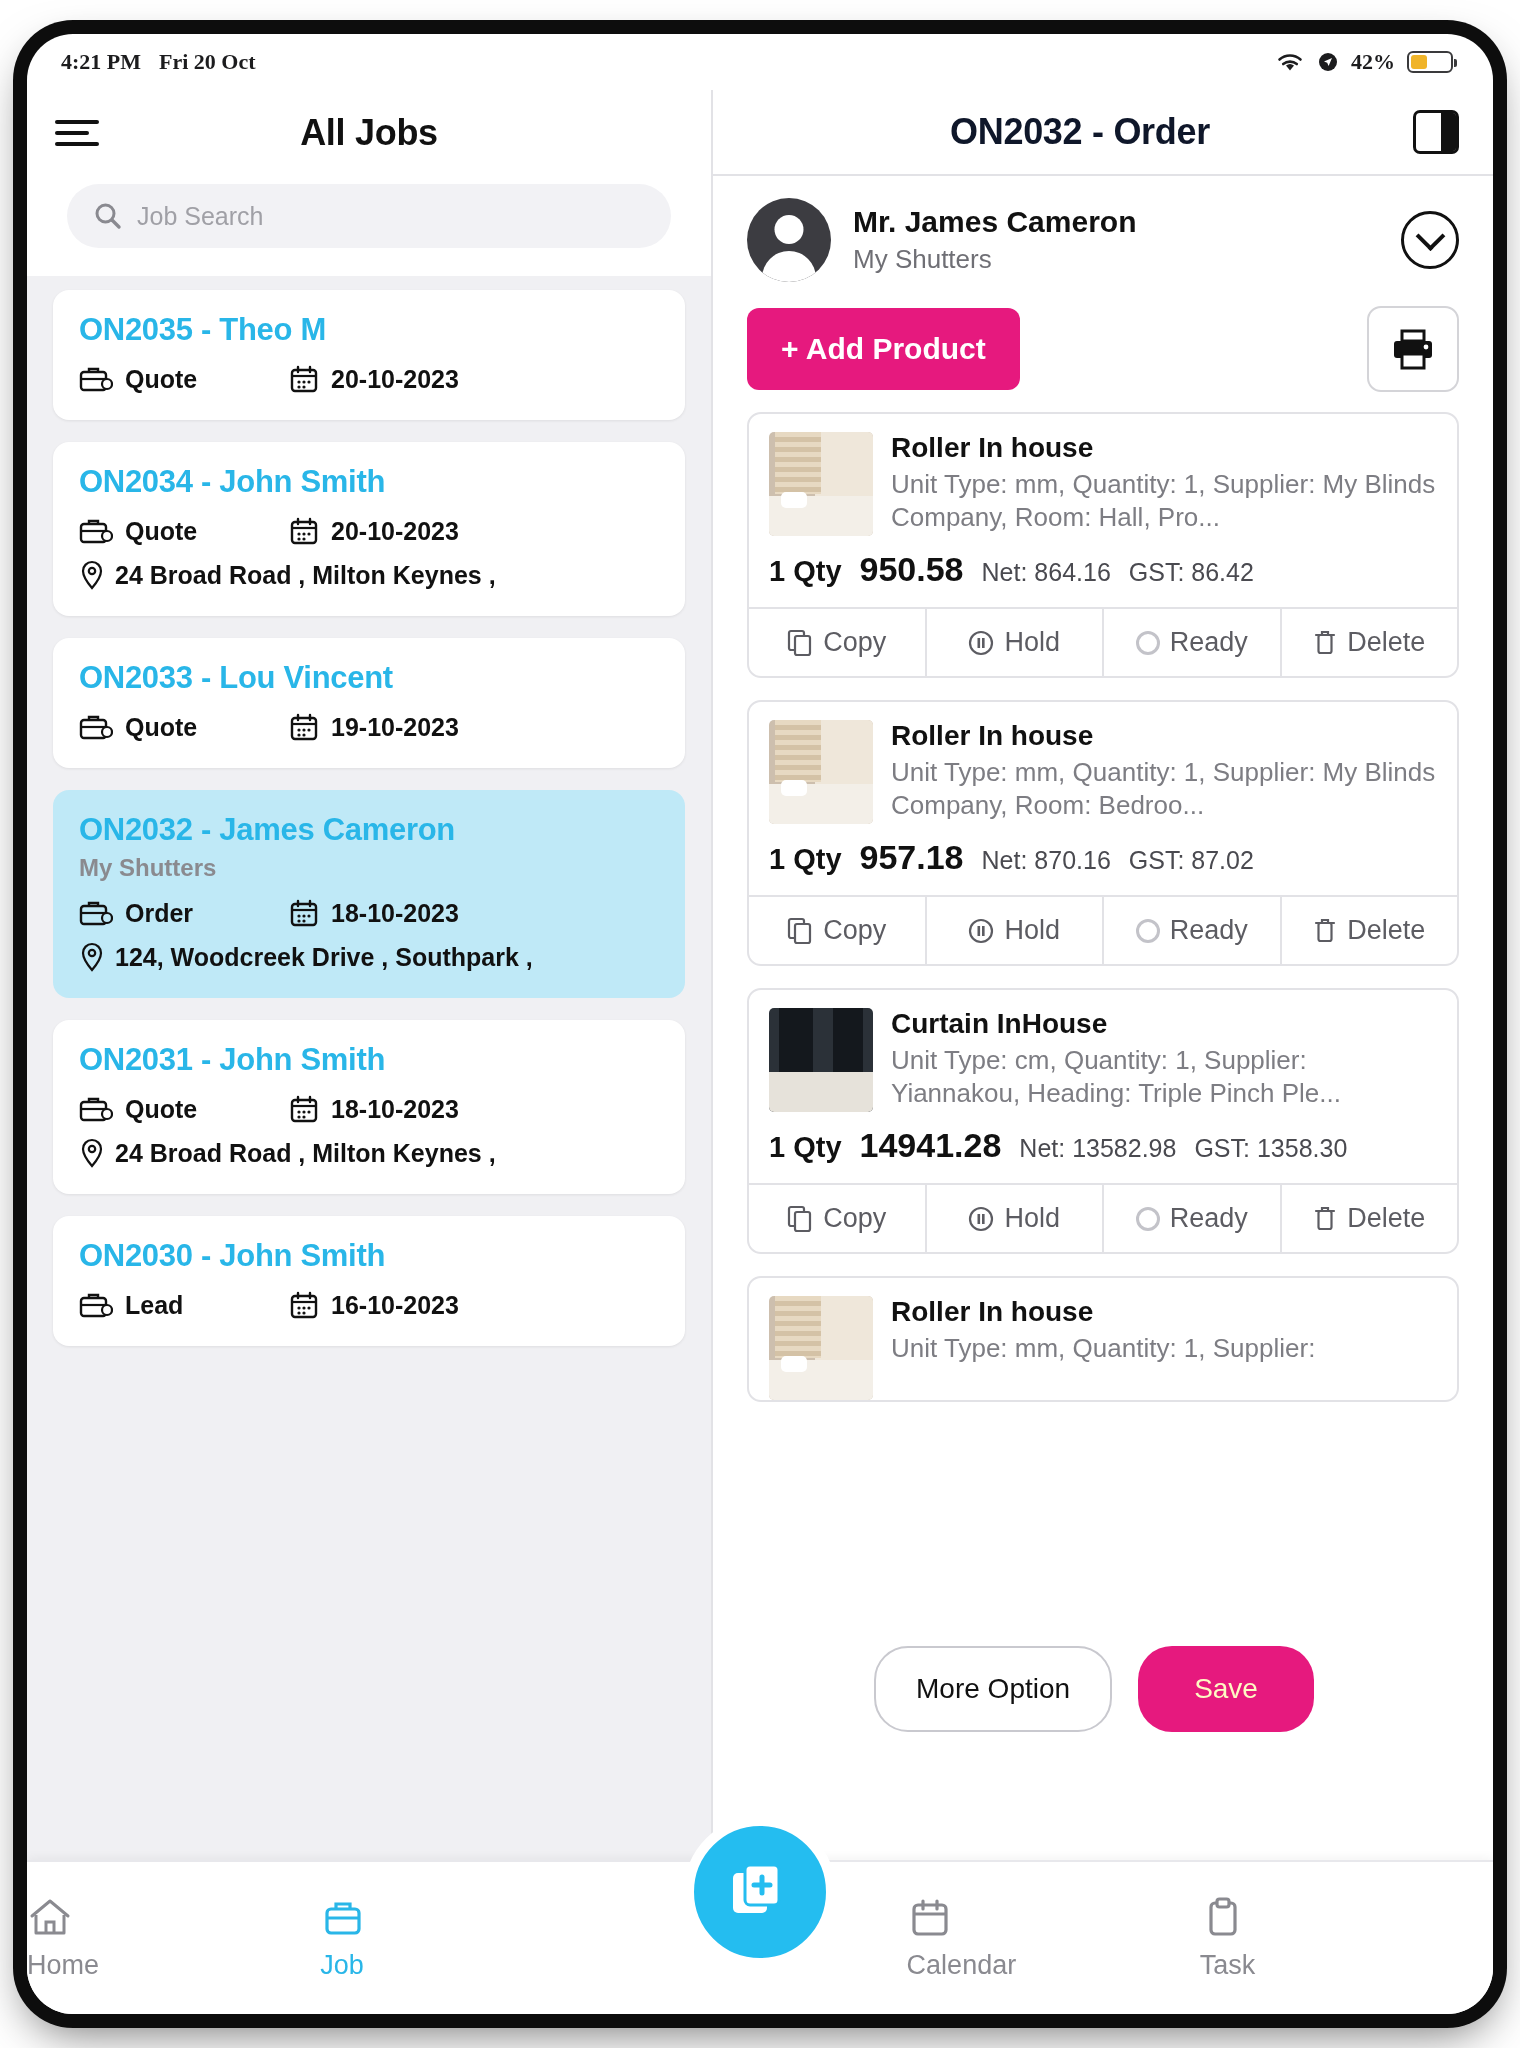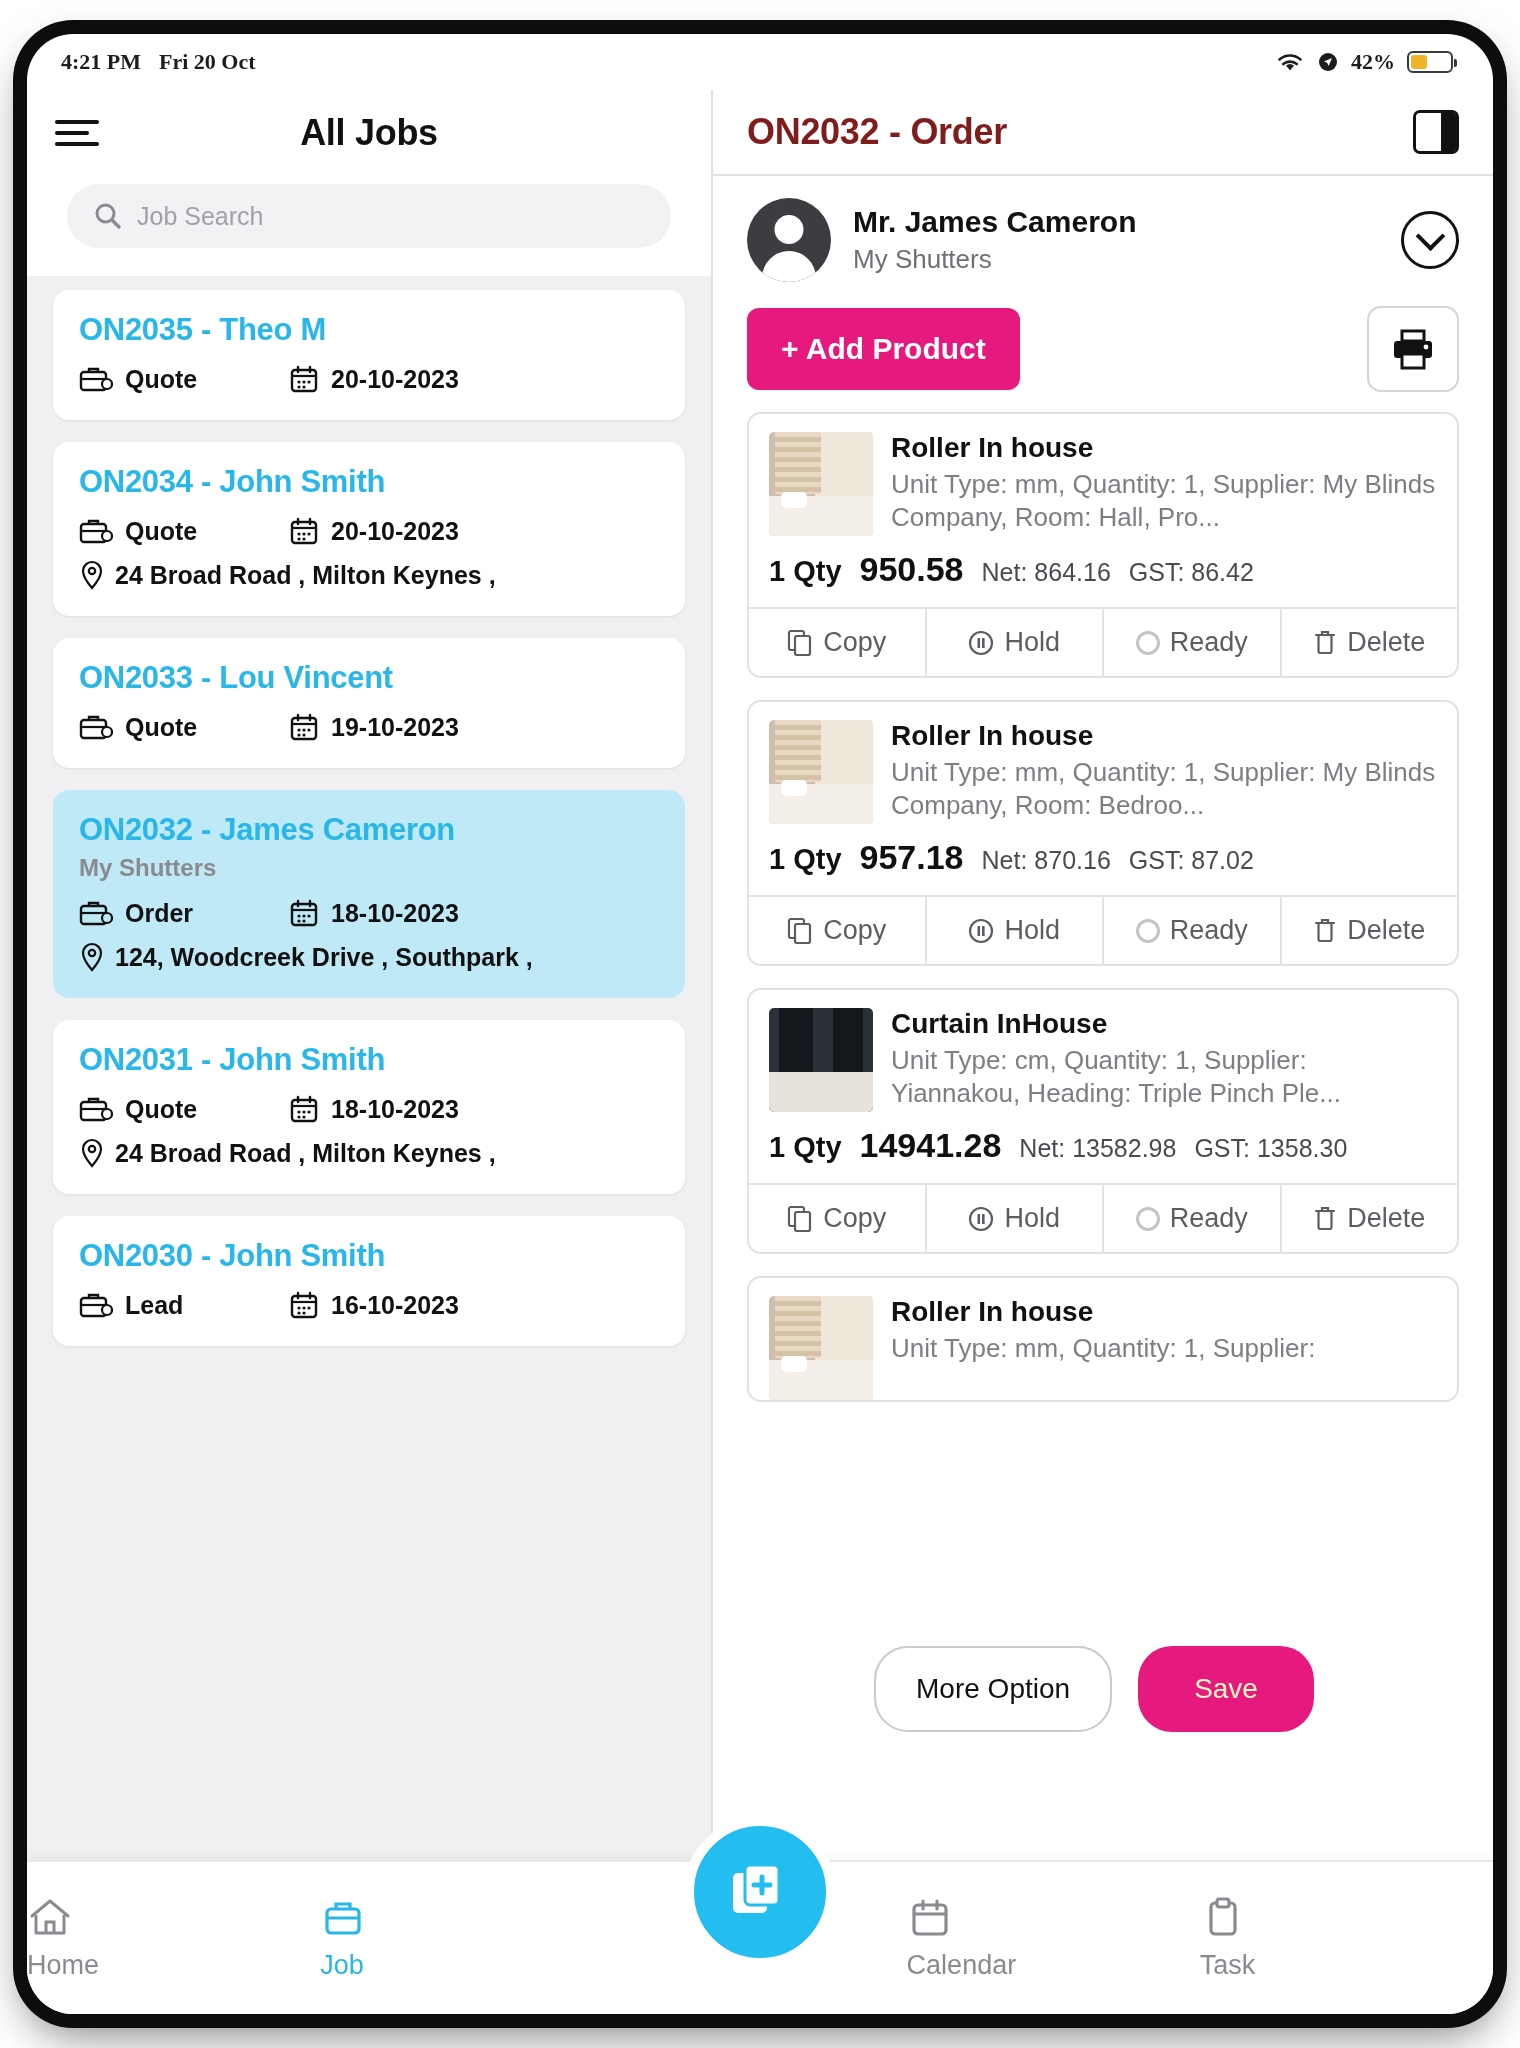--- a/index.html
+++ b/index.html
@@ -186,24 +186,24 @@
     height: 86px;
     flex: 0 0 86px;
     display: flex;
     align-items: center;
     padding: 0 34px;
     box-sizing: border-box;
     border-bottom: 2px solid #e2e2e6;
   }
   .right-title {
     flex: 1 1 auto;
-    text-align: left;
+    text-align: center;
     font-size: 36px;
     font-weight: bold;
-    color: #7f1d1d;
+    color: #0f172a;
     letter-spacing: -0.3px;
   }
   .panel-icon {
     width: 46px; height: 44px;
     border: 3px solid #111;
     border-radius: 7px;
     position: relative;
     box-sizing: border-box;
   }
   .panel-icon:after {

